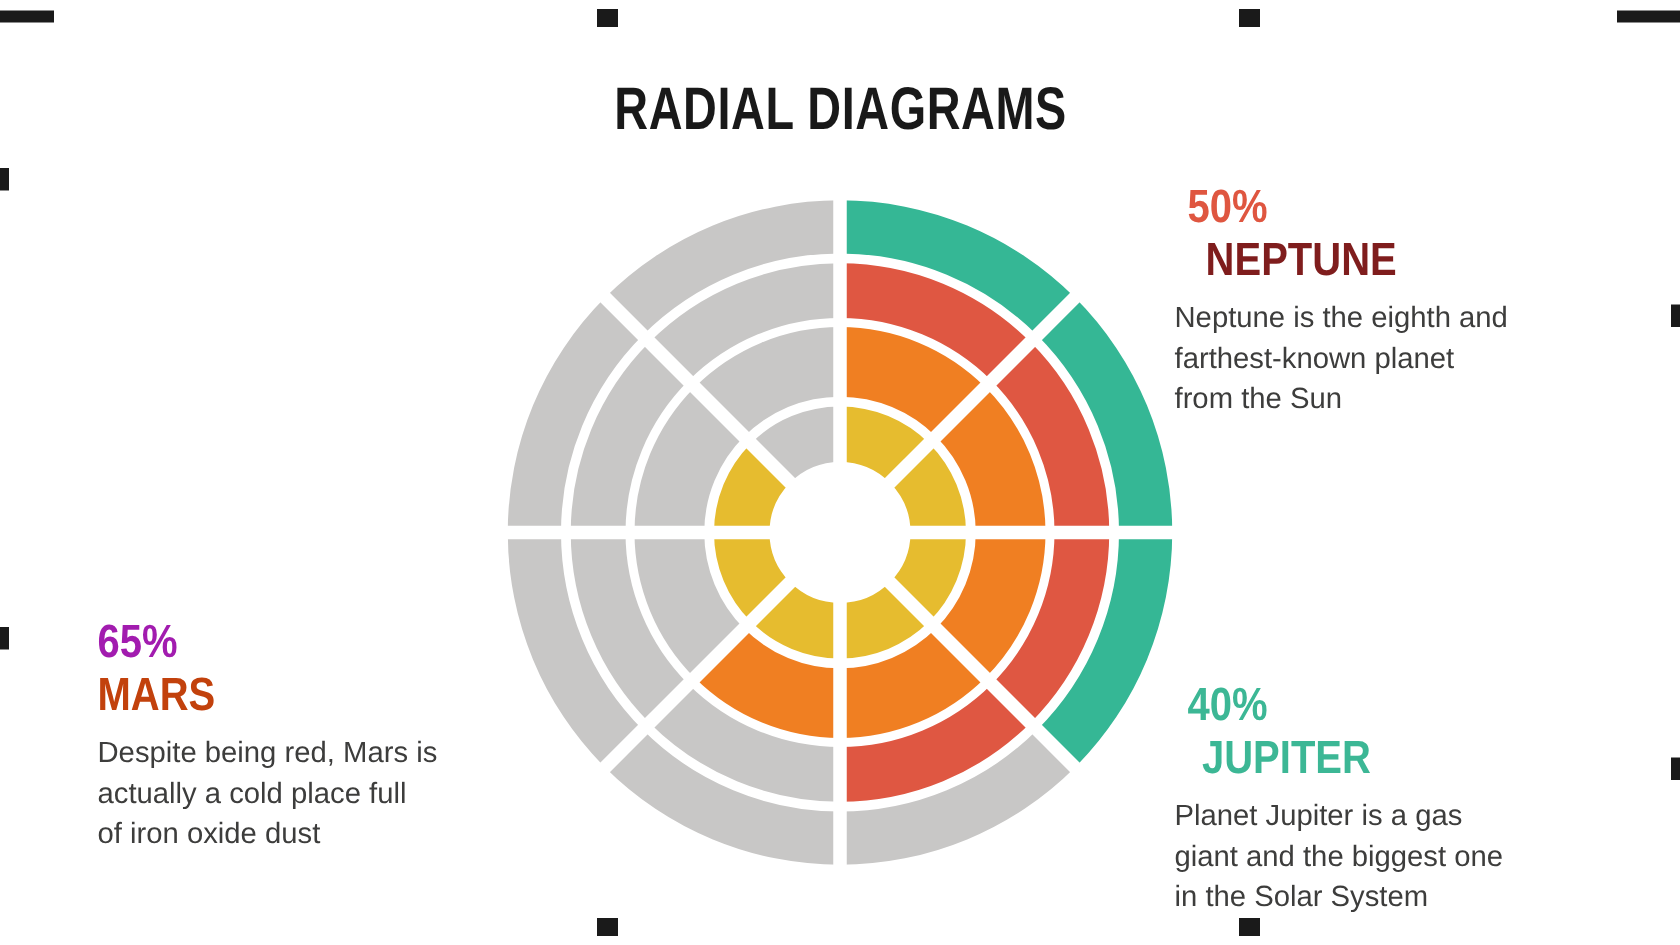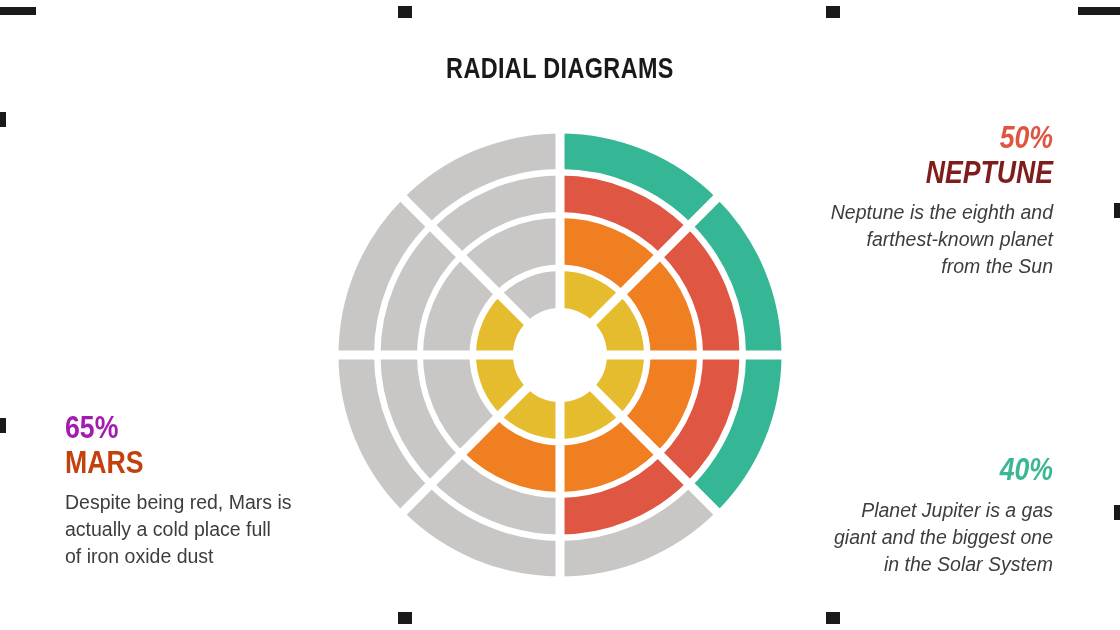--- a/index.html
+++ b/index.html
@@ -2,26 +2,26 @@
 <html><head>
 <meta charset="utf-8">
 <style>
   html,body { margin:0; padding:0; background:#ffffff; }
   .slide {
     position:relative; width:1120px; height:630px; background:#ffffff;
     overflow:hidden; font-family:"Liberation Sans", sans-serif;
   }
   .slide-title {
     position:absolute; top:53px; left:0; width:1120px; text-align:center;
-    font-size:30px; font-weight:bold; color:#191919; line-height:1;
+    font-size:40px; font-weight:bold; color:#191919; line-height:1;
   }
   .slide-title .squeeze { display:inline-block; transform:scaleX(0.78); transform-origin:center; letter-spacing:0.5px; }
   .info { position:absolute; width:270px; }
   .info.left  { text-align:left; }
-  .info.right { text-align:right;font-style:italic; }
+  .info.right { text-align:left; }
   .info .pct, .info .pname { font-size:31px; font-weight:bold; line-height:1.12; }
   .info .pct .squeeze, .info .pname .squeeze { display:inline-block; transform:scaleX(0.86); }
   .info.left  .squeeze { transform-origin:left center; }
   .info.right .squeeze { transform-origin:right center; }
   .info .desc {
     margin-top:9px; font-size:19.5px; line-height:1.38; color:#3d3d3c;
     white-space:pre-line; font-weight:normal;
   }
   #radial-chart { position:absolute; left:332px; top:127px; }
   .edge-mark { position:absolute; background:#1a1a1a; }
@@ -53,20 +53,22 @@
     <div class="pname" style="color: #c2410c;">
       <span class="squeeze">MARS</span></div>
     <div class="desc">Despite being red, Mars is
 actually a cold place full
 of iron oxide dust</div>
   </div>
 
   <div class="info right" style="right:67px; top:411px;margin-top:42px;">
     <div class="pct" style="color: rgb(60, 183, 149);">
       <span class="squeeze">40%</span></div>
+    <div class="pname" style="color: rgb(60, 183, 149);">
+      <span class="squeeze">JUPITER</span></div>
     <div class="desc">Planet Jupiter is a gas
 giant and the biggest one
 in the Solar System</div>
   </div>
 
   <svg id="radial-chart" width="456" height="456" viewBox="0 0 456 456" aria-hidden="true">
       <path d="M 228.00 144.00 A 84 84 0 0 1 287.40 168.60 L 261.23 194.77 A 47 47 0 0 0 228.00 181.00 Z" fill="#E6BC2F"></path>
       <path d="M 287.40 168.60 A 84 84 0 0 1 312.00 228.00 L 275.00 228.00 A 47 47 0 0 0 261.23 194.77 Z" fill="#E6BC2F"></path>
       <path d="M 312.00 228.00 A 84 84 0 0 1 287.40 287.40 L 261.23 261.23 A 47 47 0 0 0 275.00 228.00 Z" fill="#E6BC2F"></path>
       <path d="M 287.40 287.40 A 84 84 0 0 1 228.00 312.00 L 228.00 275.00 A 47 47 0 0 0 261.23 261.23 Z" fill="#E6BC2F"></path>

